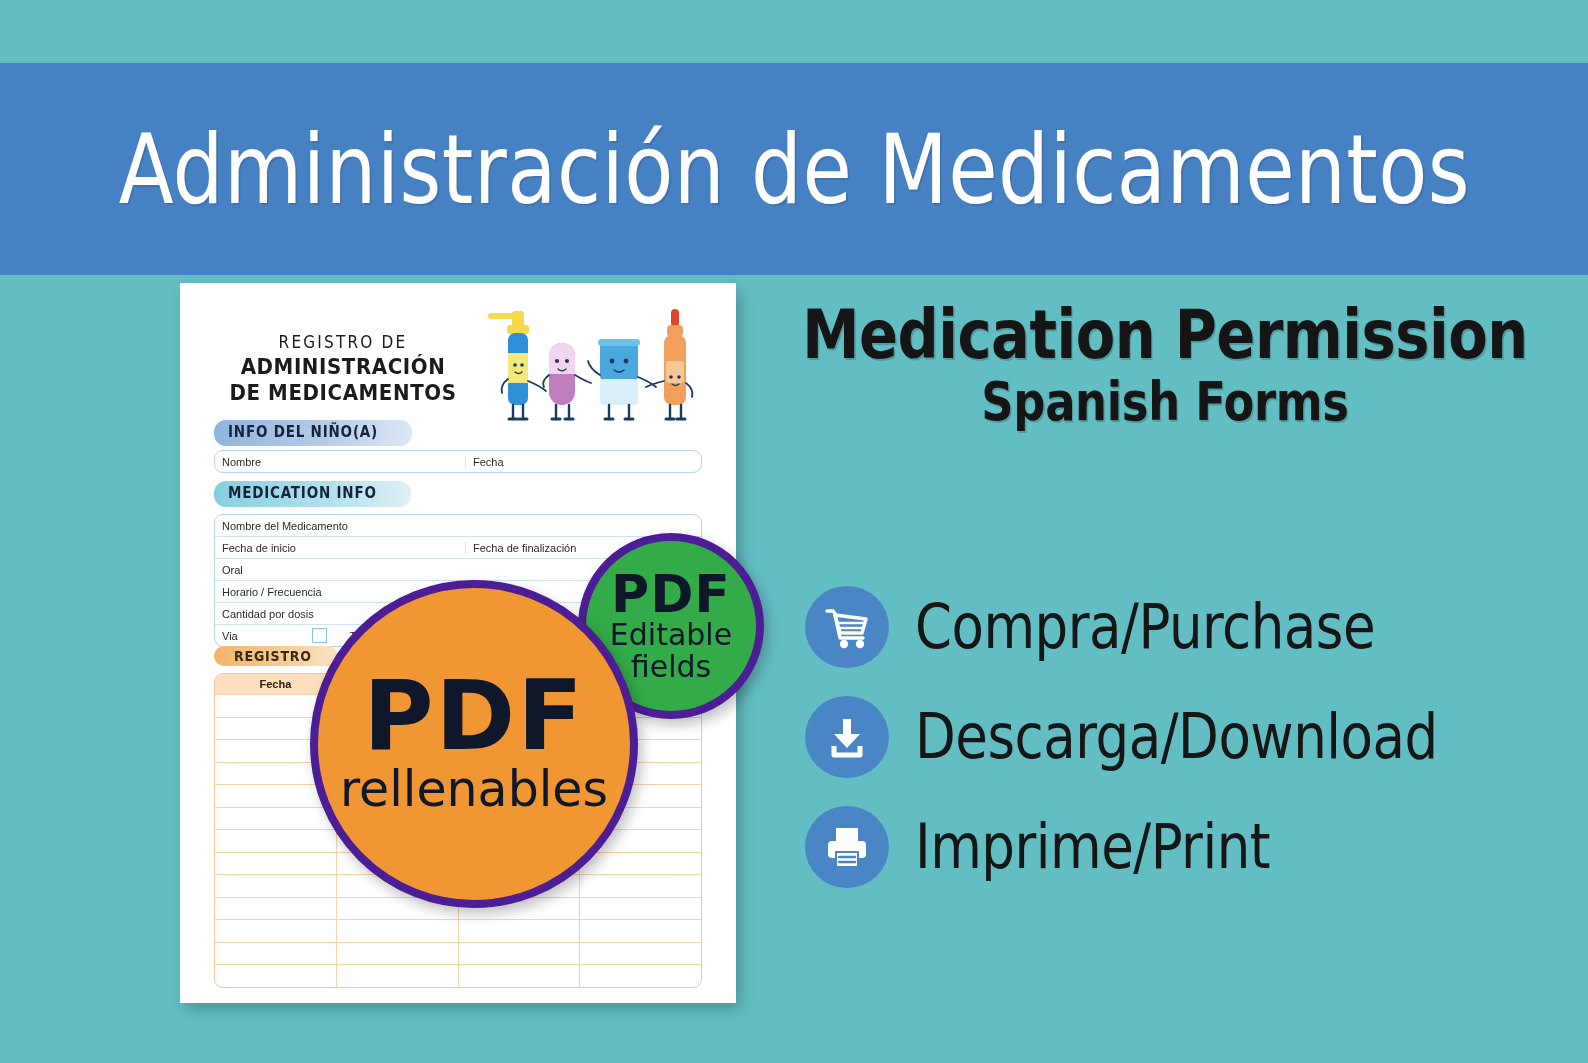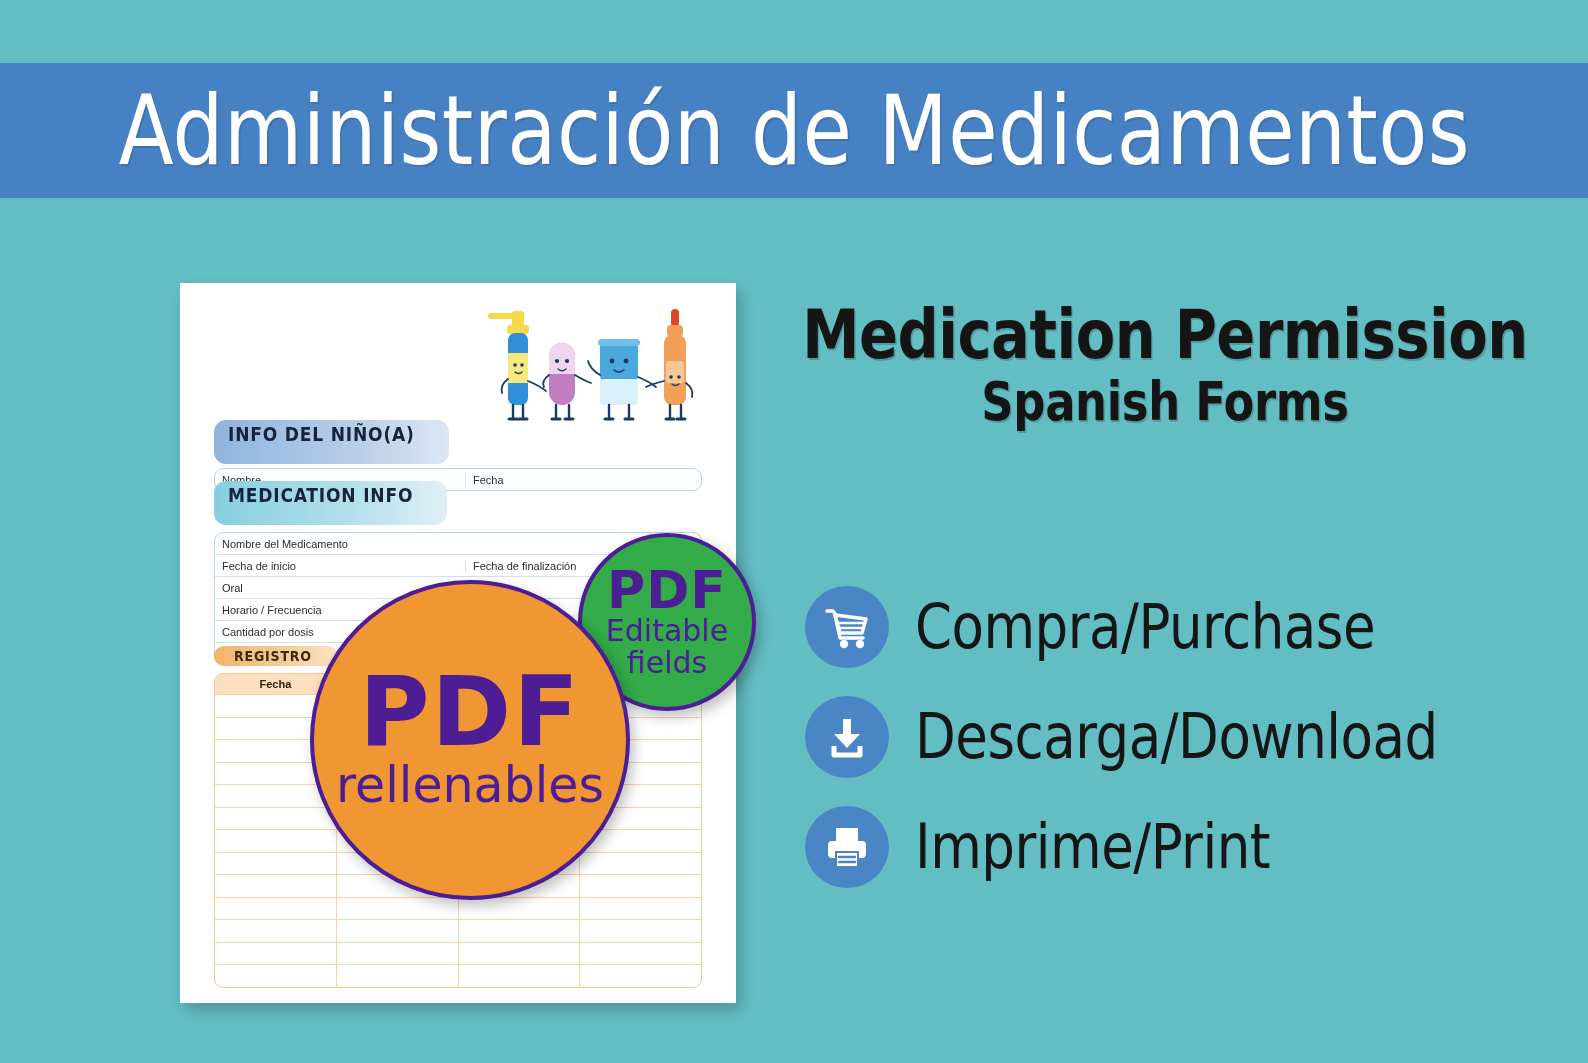--- a/index.html
+++ b/index.html
@@ -6,21 +6,21 @@
   body{
     width:1588px;height:1063px;
     background:#63bec4;
     font-family:"Liberation Sans", sans-serif;
     overflow:hidden;position:relative;
   }
   #stage{position:absolute;inset:0;width:1588px;height:1063px;overflow:hidden;background:#63bec4;}
 
   
   .banner{
-    position:absolute;left:0;top:63px;width:1588px;height:135px;
+    position:absolute;left:0;top:63px;width:1588px;height:212px;
     background:#4681c3;display:flex;align-items:center;justify-content:center;
   }
   .banner-title{
     color:#ffffff;font-size:97px;line-height:1;
     font-family:"DejaVu Sans Condensed","Liberation Sans Narrow","Liberation Sans",sans-serif;
     font-weight:400;letter-spacing:0.5px;
     transform:scaleX(0.92);transform-origin:center;
     white-space:nowrap;
     text-shadow:2px 2px 0 rgba(0,0,0,0.10);
   }
@@ -72,22 +72,22 @@
   .ft-1{font-family:"DejaVu Sans Condensed","Liberation Sans Narrow","Liberation Sans",sans-serif;
         font-size:17px;letter-spacing:2.2px;line-height:1.1;}
   .ft-2{font-family:"DejaVu Sans Condensed","Liberation Sans Narrow","Liberation Sans",sans-serif;
         font-size:22px;font-weight:bold;letter-spacing:0.6px;line-height:1.08;margin-top:3px;}
 
   .mascots{position:absolute;left:296px;top:20px;width:230px;height:130px;}
 
   .pill{
     display:inline-block;color:#17233b;font-weight:bold;
     font-family:"DejaVu Sans Condensed","Liberation Sans Narrow","Liberation Sans",sans-serif;
-    font-size:19px;letter-spacing:0.8px;
-    padding:3px 34px 19px 14px;border-radius:12px;
+    font-size:15px;letter-spacing:0.8px;
+    padding:3px 34px 5px 14px;border-radius:12px;
   }
   .pill-kid{background:linear-gradient(90deg,#8fb4de 0%,#b9cfe9 62%,#dce7f4 100%);}
   .pill-med{background:linear-gradient(90deg,#86cfe0 0%,#b4e0ec 60%,#dff0f6 100%);}
   .pill-reg{background:linear-gradient(90deg,#f2b368 0%,#f7cd99 60%,#fbe4c9 100%);
             color:#3a2a12;border-radius:11px;font-size:14px;padding:2px 26px 2px 20px;}
 
   .sec{position:absolute;left:34px;}
 
   .fbox{
     border:1px solid #b6d5ea;border-radius:9px;overflow:hidden;background:#fff;
@@ -110,22 +110,22 @@
     font-family:"Liberation Sans",sans-serif;border-right:1px solid #f0c895;}
   .rhead .rh:last-child{border-right:none;}
   .rrow{display:flex;height:21.5px;border-top:1px solid #f7d3a8;}
   .rrow .rc{flex:1;border-right:1px solid #f7d3a8;}
   .rrow .rc:last-child{border-right:none;}
 
   
   .badge{
     position:absolute;border-radius:50%;
     display:flex;flex-direction:column;align-items:center;justify-content:center;
-    color:#4c1d95;text-align:center;
-    border:4px solid #4c1d95;
+    color:#0f172a;text-align:center;
+    border:8px solid #4c1d95;
     box-shadow:4px 6px 13px rgba(0,0,0,0.25);
   }
   .badge-green{
     left:578px;top:533px;width:170px;height:170px;background:#32ab48;z-index:7;
   }
   .badge-orange{
     left:310px;top:580px;width:312px;height:312px;background:#f09632;z-index:8;
   }
   .bg-pdf{font-family:"DejaVu Sans","Liberation Sans",sans-serif;font-weight:bold;
           font-size:52px;line-height:0.95;letter-spacing:1px;}
@@ -139,20 +139,25 @@
 
 <div id="stage">
 
   <div class="banner">
     <div class="banner-title">Administración de Medicamentos</div>
   </div>
 
   <div class="paper">
 
     <div class="form-head">
+      <div class="form-title">
+        <div class="ft-1">REGISTRO DE</div>
+        <div class="ft-2">ADMINISTRACIÓN</div>
+        <div class="ft-2">DE MEDICAMENTOS</div>
+      </div>
 
       <svg class="mascots" viewBox="0 0 230 130">
 
         <g>
           <rect x="12" y="10" width="30" height="6" rx="3" fill="#f6d84a"></rect>
           <rect x="36" y="8" width="12" height="16" rx="3" fill="#f6d84a"></rect>
           <rect x="31" y="22" width="22" height="9" rx="3" fill="#f6d84a"></rect>
           <rect x="32" y="30" width="20" height="72" rx="7" fill="#2f8fd8"></rect>
           <rect x="32" y="50" width="20" height="30" fill="#f6e97c"></rect>
           <circle cx="39" cy="62" r="1.8" fill="#1b3a63"></circle>

